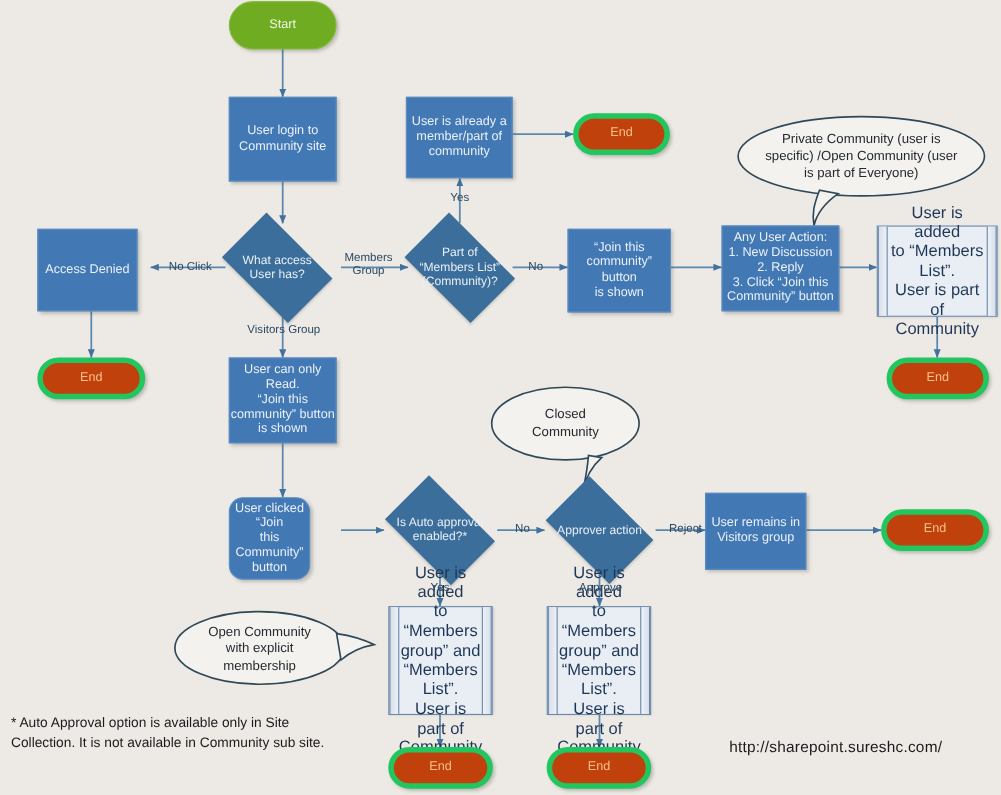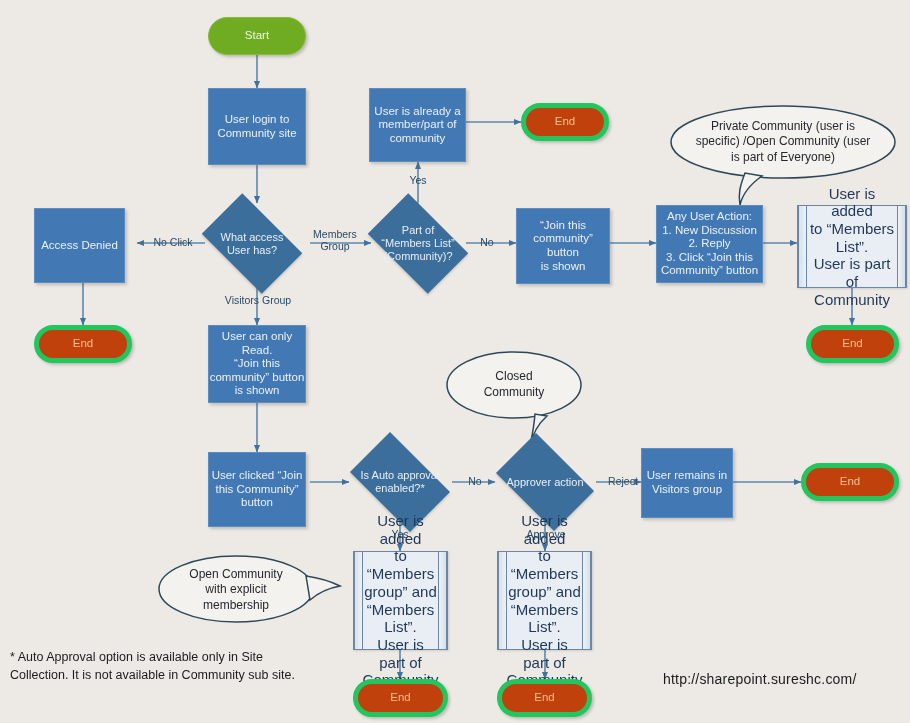--- a/index.html
+++ b/index.html
@@ -232,21 +232,21 @@
     <g>
       <ellipse cx="514" cy="385" rx="67" ry="33" fill="#f4f2ef" stroke="#2f4858" stroke-width="1.5"></ellipse>
       <path d="M535,414 C534,427 532,436 530,446 C533,432 539,423 547,416 Z" fill="#f4f2ef" stroke="#2f4858" stroke-width="1.5"></path>
     </g>
     <g>
       <ellipse cx="236" cy="589" rx="77" ry="33" fill="#f4f2ef" stroke="#2f4858" stroke-width="1.5"></ellipse>
       <path d="M306,576 C320,578 330,581 340,586 C329,588 319,592 310,600 Z" fill="#f4f2ef" stroke="#2f4858" stroke-width="1.5"></path>
     </g>
   </svg>
 
-  <div class="node term-start" style="left:208px; top:1px; width:98px; height:38px;margin-top:16px;">
+  <div class="node term-start" style="left:208px; top:1px; width:98px; height:44px;">
     <span>Start</span>
   </div>
 
   <div class="node process" style="left:208px; top:88px; width:98px; height:77px;">
     <span>User login to
 Community site</span>
   </div>
 
   <div class="node decision" style="left:192px; top:203px; width:120px; height:81px;">
     <span class="dia-shape"></span>
@@ -307,21 +307,21 @@
     <span>End</span>
   </div>
 
   <div class="node process" style="left:208px; top:325px; width:98px; height:78px;">
     <span>User can only Read.
 “Join this
 community” button
 is shown</span>
   </div>
 
-  <div class="node process" style="left:208px; top:452px; width:98px; height:75px;">
+  <div class="node process" style="left:208px; top:452px; width:74px; height:75px;border-radius:13px;">
     <span>User clicked “Join
 this Community”
 button</span>
   </div>
 
   <div class="node decision" style="left:340px; top:442px; width:120px; height:80px;">
     <span class="dia-shape"></span>
     <span class="dia-text">Is Auto approval
 enabled?*</span>
   </div>

